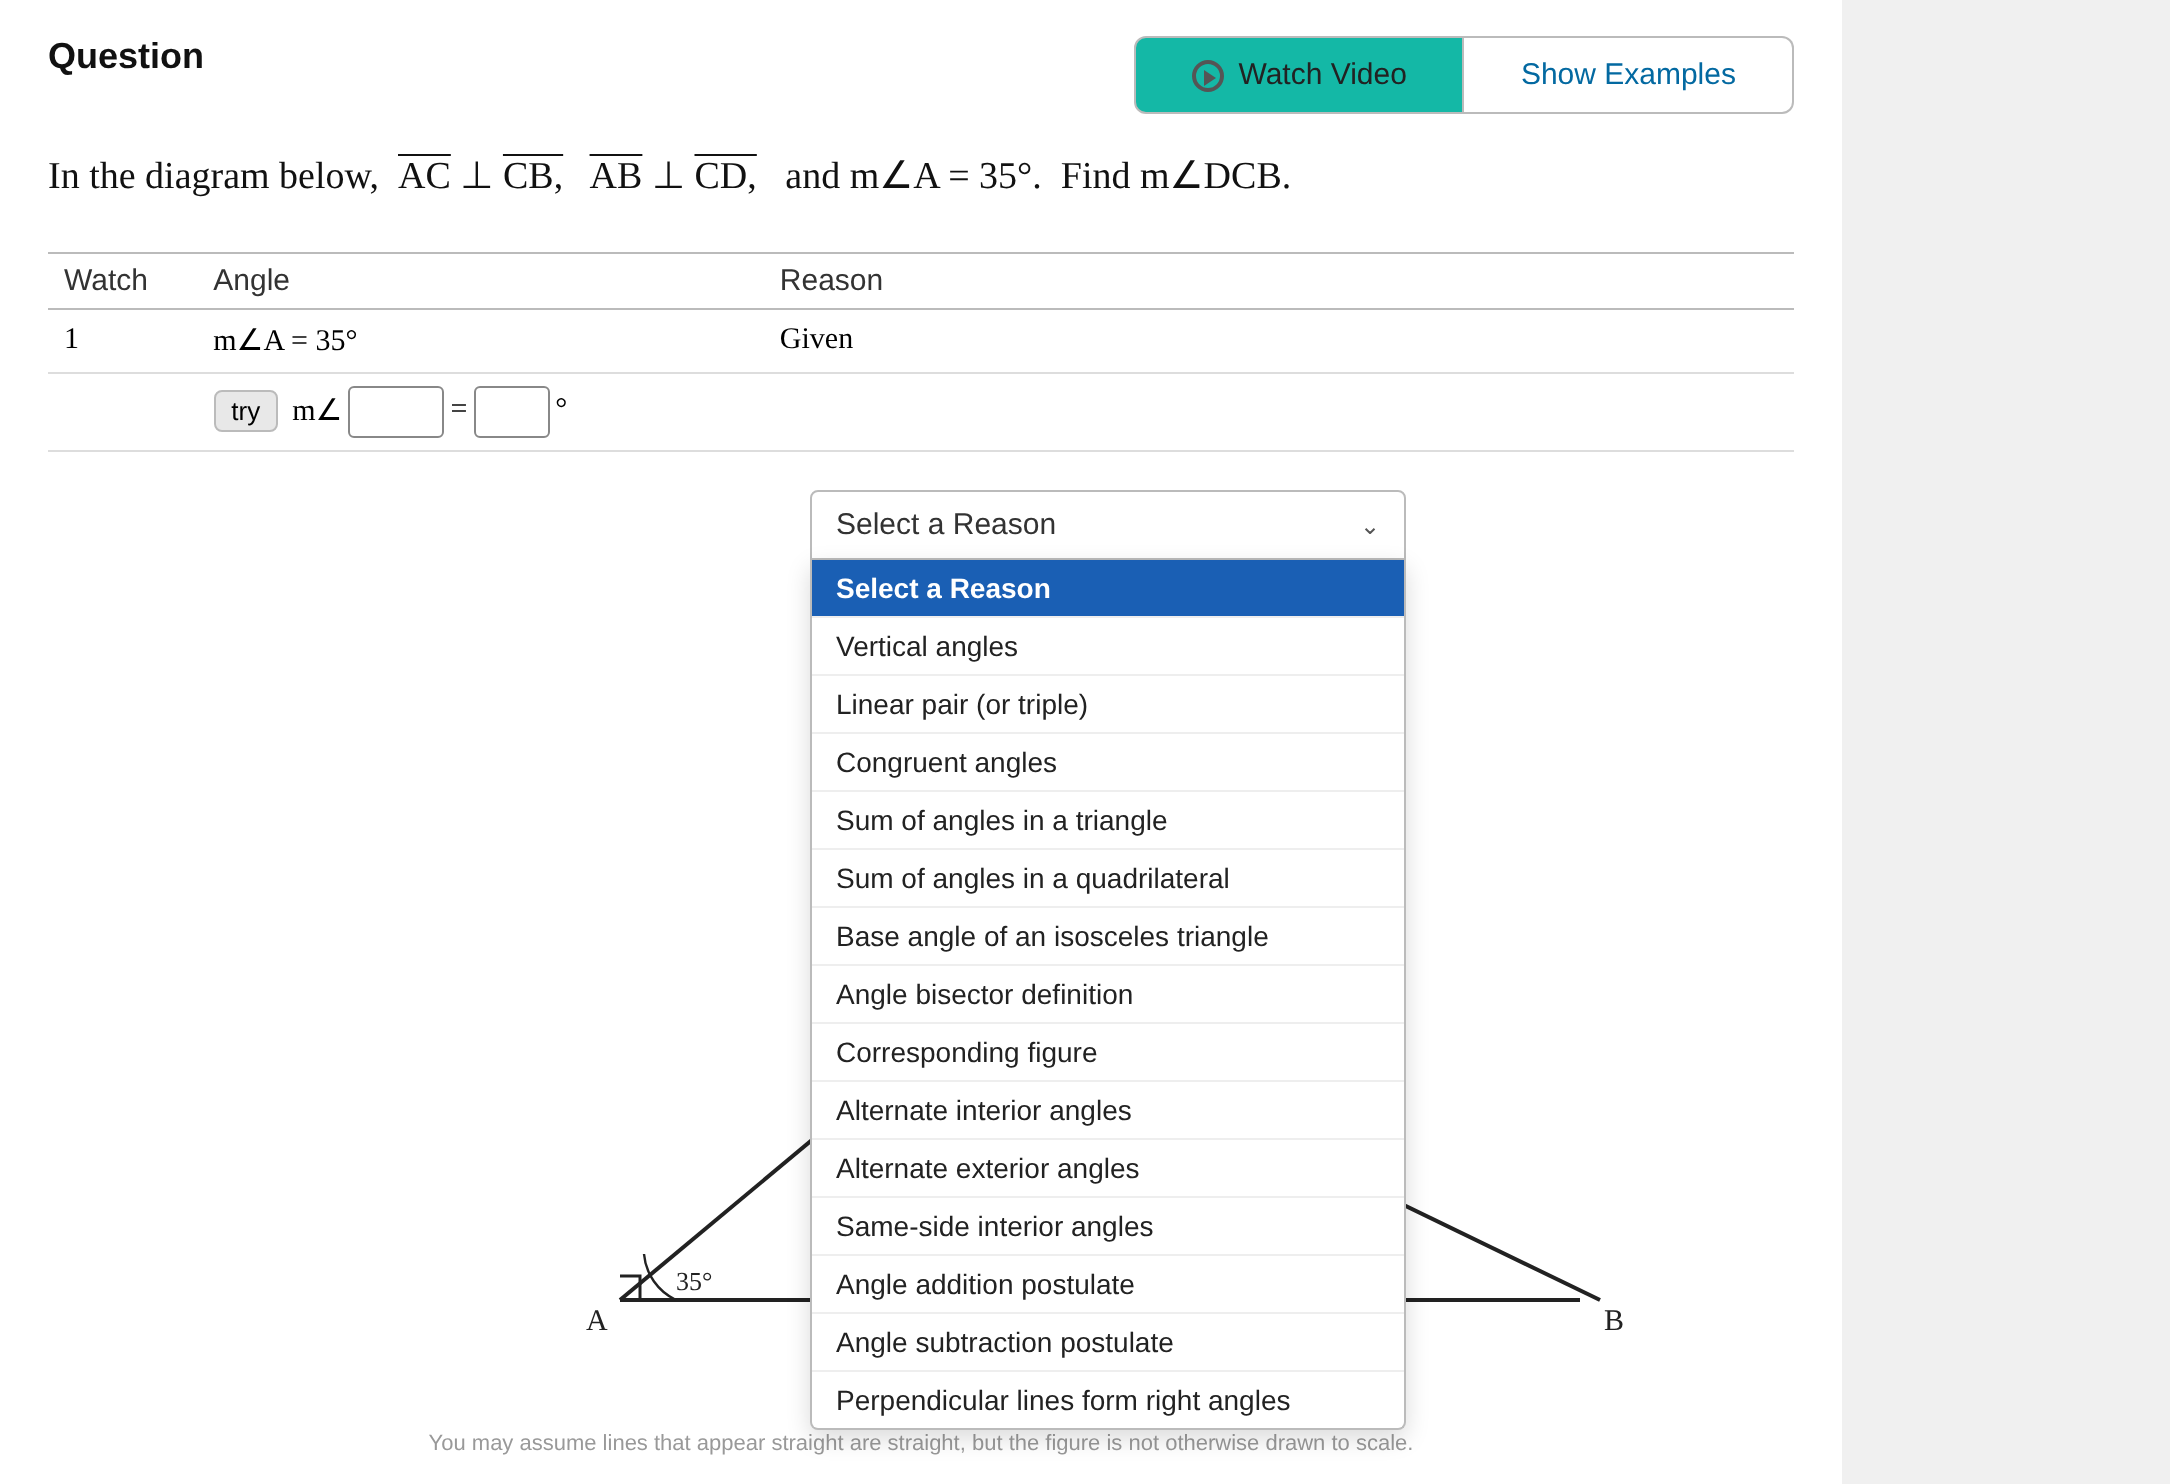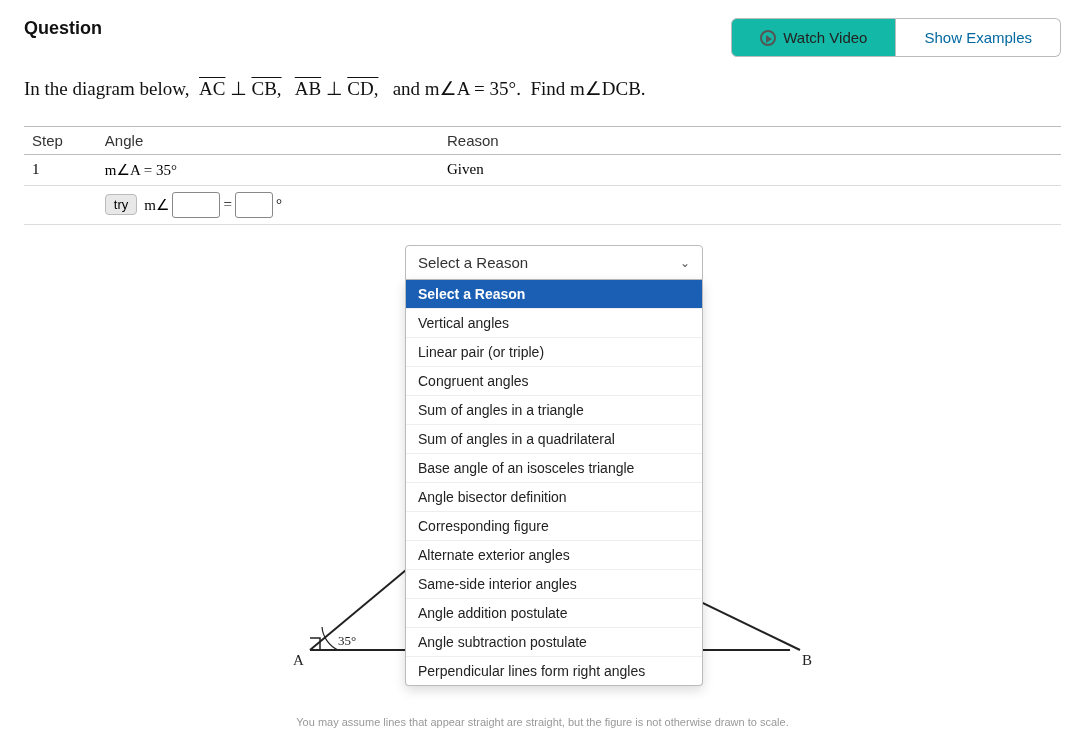--- a/index.html
+++ b/index.html
@@ -6,21 +6,21 @@
     body {
       font-family: Georgia, 'Times New Roman', serif;
       background: #f0f0f0;
       min-height: 742px;
       width: 1085px;
       overflow: hidden;
       position: relative;
     }
     .page {
       background: #fff;
-      width: 1085px;
+      width: 921px;
       min-height: 742px;
       padding: 18px 24px 10px 24px;
       position: relative;
     }
     .header {
       display: flex;
       align-items: flex-start;
       justify-content: space-between;
       margin-bottom: 18px;
     }
@@ -236,21 +236,21 @@
     <span class="overline">CD,</span>
     &nbsp;
     <span>and m∠A = 35°.</span>
     &nbsp;<span>Find m∠DCB.</span>
   </div>
 
   <div class="table-area">
     <table class="proof-table">
       <thead>
         <tr>
-          <th class="step-col">Step</th>
+          <th class="step-col">Watch</th>
           <th class="angle-col">Angle</th>
           <th class="reason-col">Reason</th>
         </tr>
       </thead>
       <tbody>
         <tr>
           <td>1</td>
           <td>m∠A = 35°</td>
           <td>Given</td>
         </tr>
@@ -282,20 +282,21 @@
     <div class="dropdown-list">
       <div class="dropdown-item selected">Select a Reason</div>
       <div class="dropdown-item">Vertical angles</div>
       <div class="dropdown-item">Linear pair (or triple)</div>
       <div class="dropdown-item">Congruent angles</div>
       <div class="dropdown-item">Sum of angles in a triangle</div>
       <div class="dropdown-item">Sum of angles in a quadrilateral</div>
       <div class="dropdown-item">Base angle of an isosceles triangle</div>
       <div class="dropdown-item">Angle bisector definition</div>
       <div class="dropdown-item">Corresponding figure</div>
+      <div class="dropdown-item">Alternate interior angles</div>
       <div class="dropdown-item">Alternate exterior angles</div>
       <div class="dropdown-item">Same-side interior angles</div>
       <div class="dropdown-item">Angle addition postulate</div>
       <div class="dropdown-item">Angle subtraction postulate</div>
       <div class="dropdown-item">Perpendicular lines form right angles</div>
     </div>
   </div>
 
   <div class="diagram-area">
     <svg width="680" height="200" viewBox="0 0 680 200">

